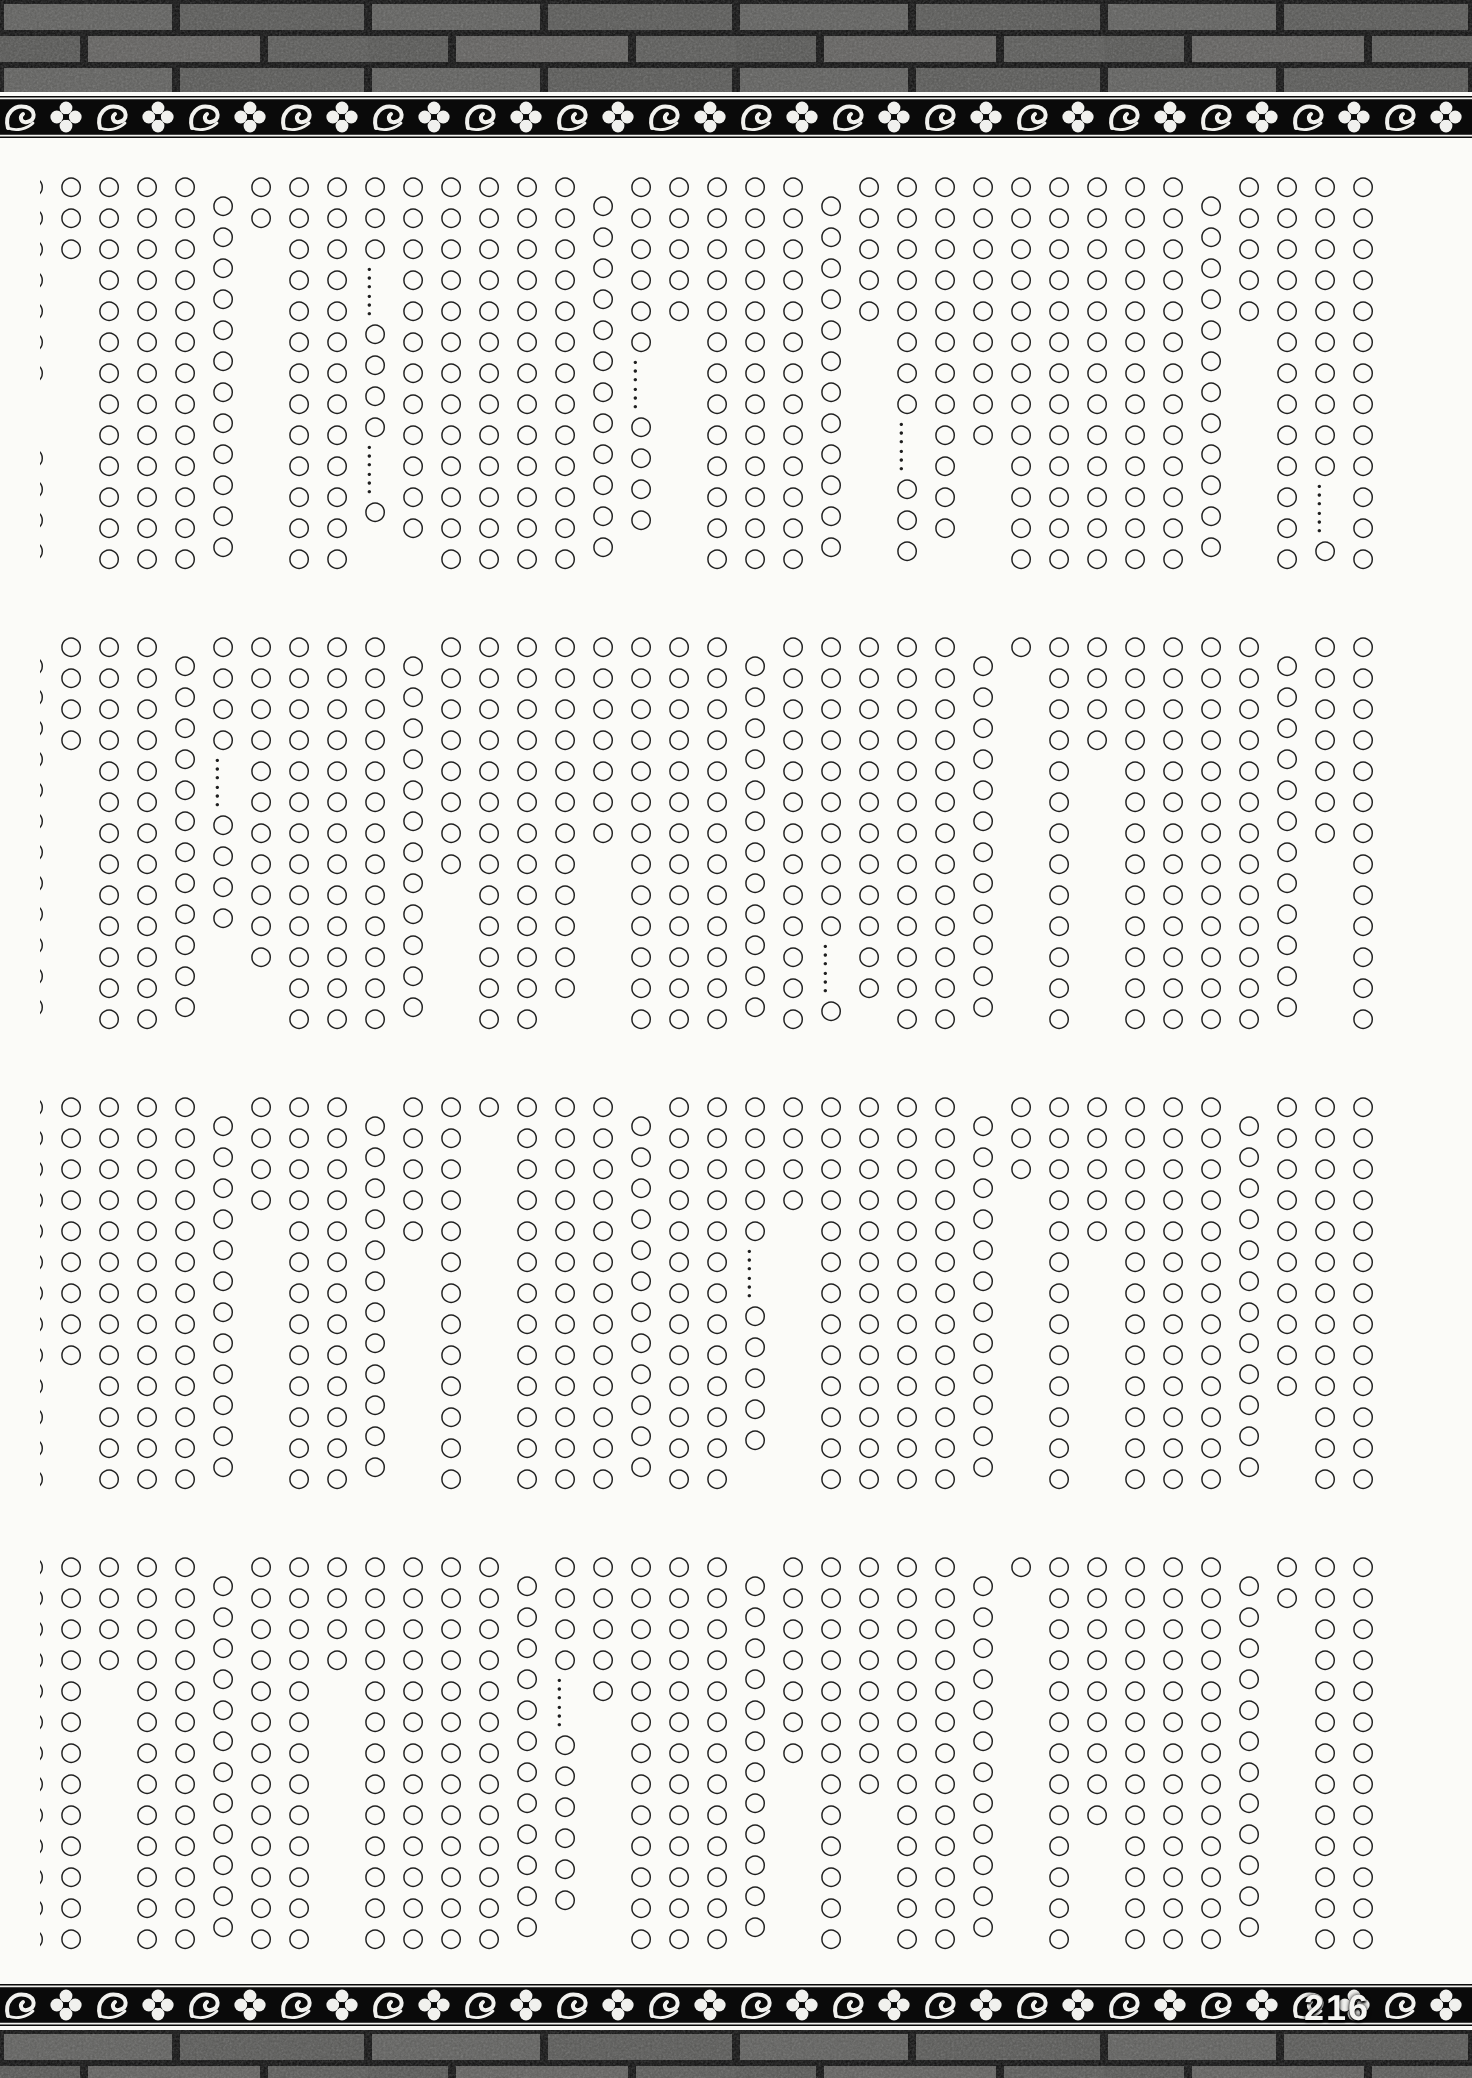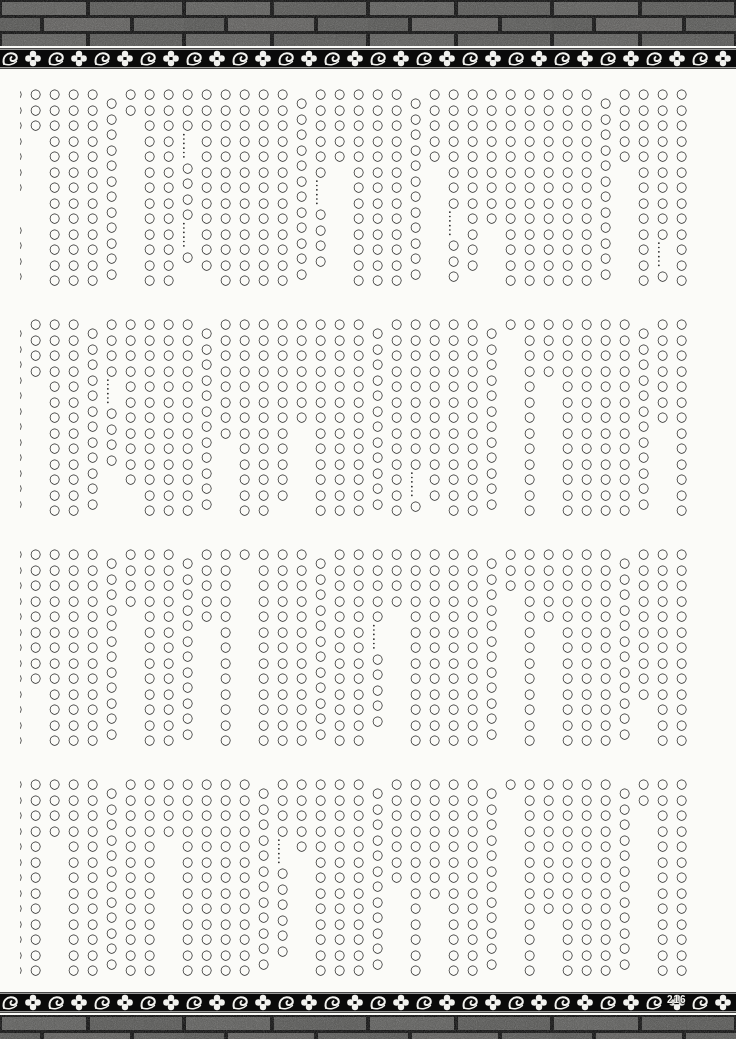--- a/index.html
+++ b/index.html
@@ -27,23 +27,23 @@
     overflow:hidden;
     white-space:pre-wrap;
     word-break:break-all;
     overflow-wrap:anywhere;
     font-size:13px;
     line-height:19px;
     letter-spacing:0.5px;
     color:#1e1e1e;
   }
   .page-number{
-    position:absolute;top:994px;left:667px;
+    position:absolute;top:994px;left:652px;
     font-family:"Liberation Sans","DejaVu Sans",sans-serif;
-    font-size:10px;font-weight:bold;letter-spacing:1px;
+    font-size:18px;font-weight:bold;letter-spacing:1px;
     color:#f5f5f2;
     text-shadow:0 0 2px #000,0 1px 1px #000;
     z-index:3;
   }
   .defs-holder{position:absolute;width:0;height:0;overflow:hidden;}
 </style>
 </head>
 <body>
 
 <svg class="defs-holder" aria-hidden="true">

